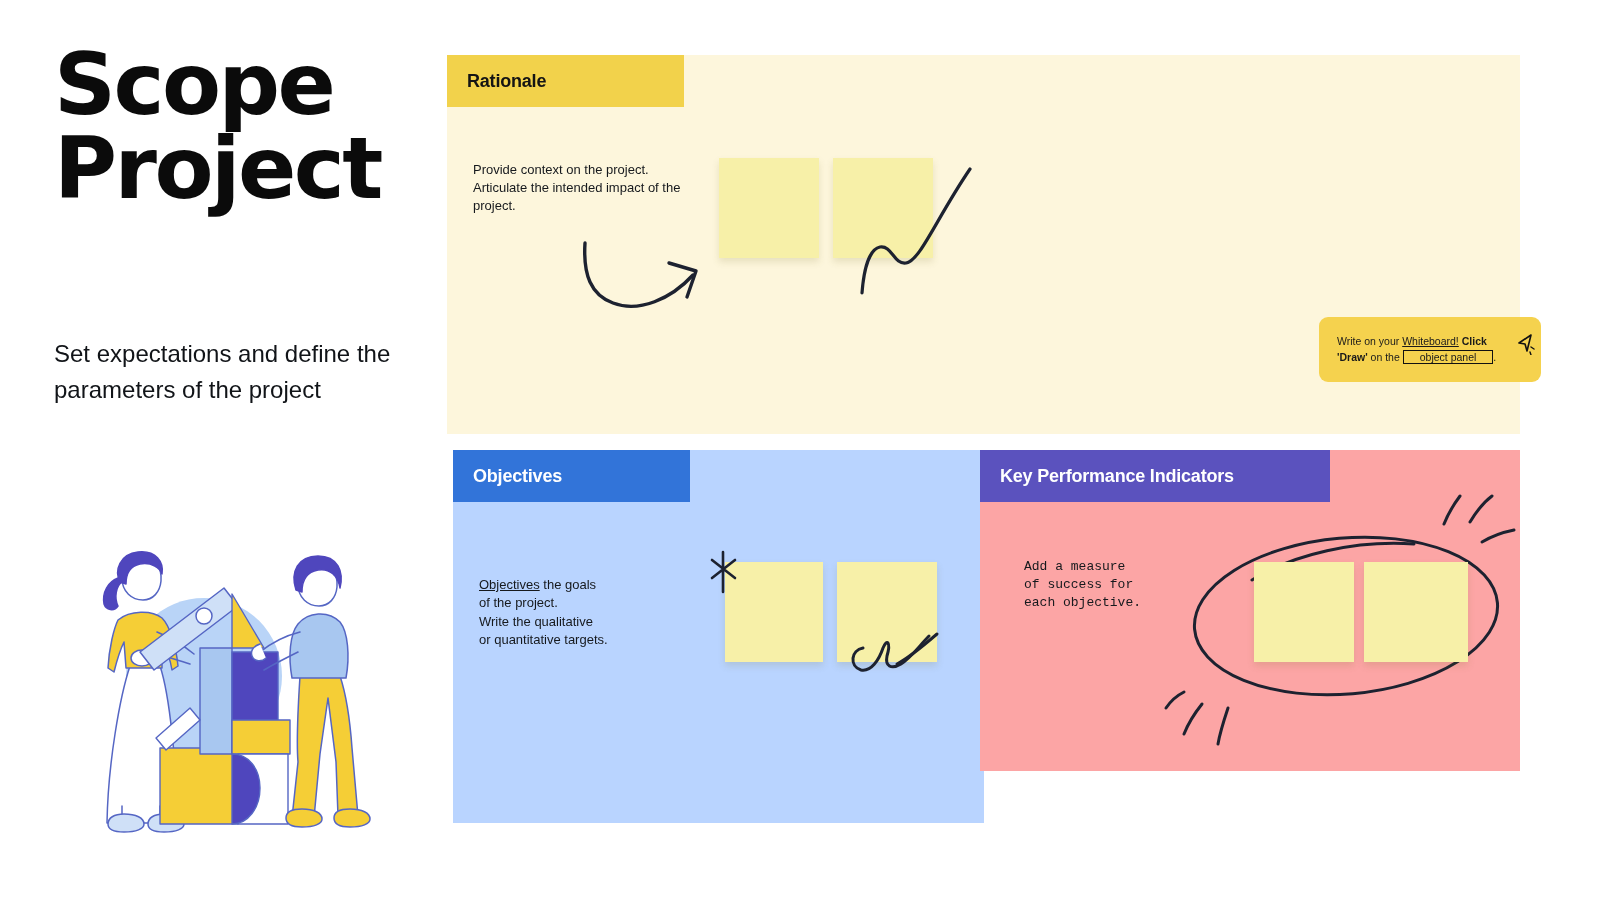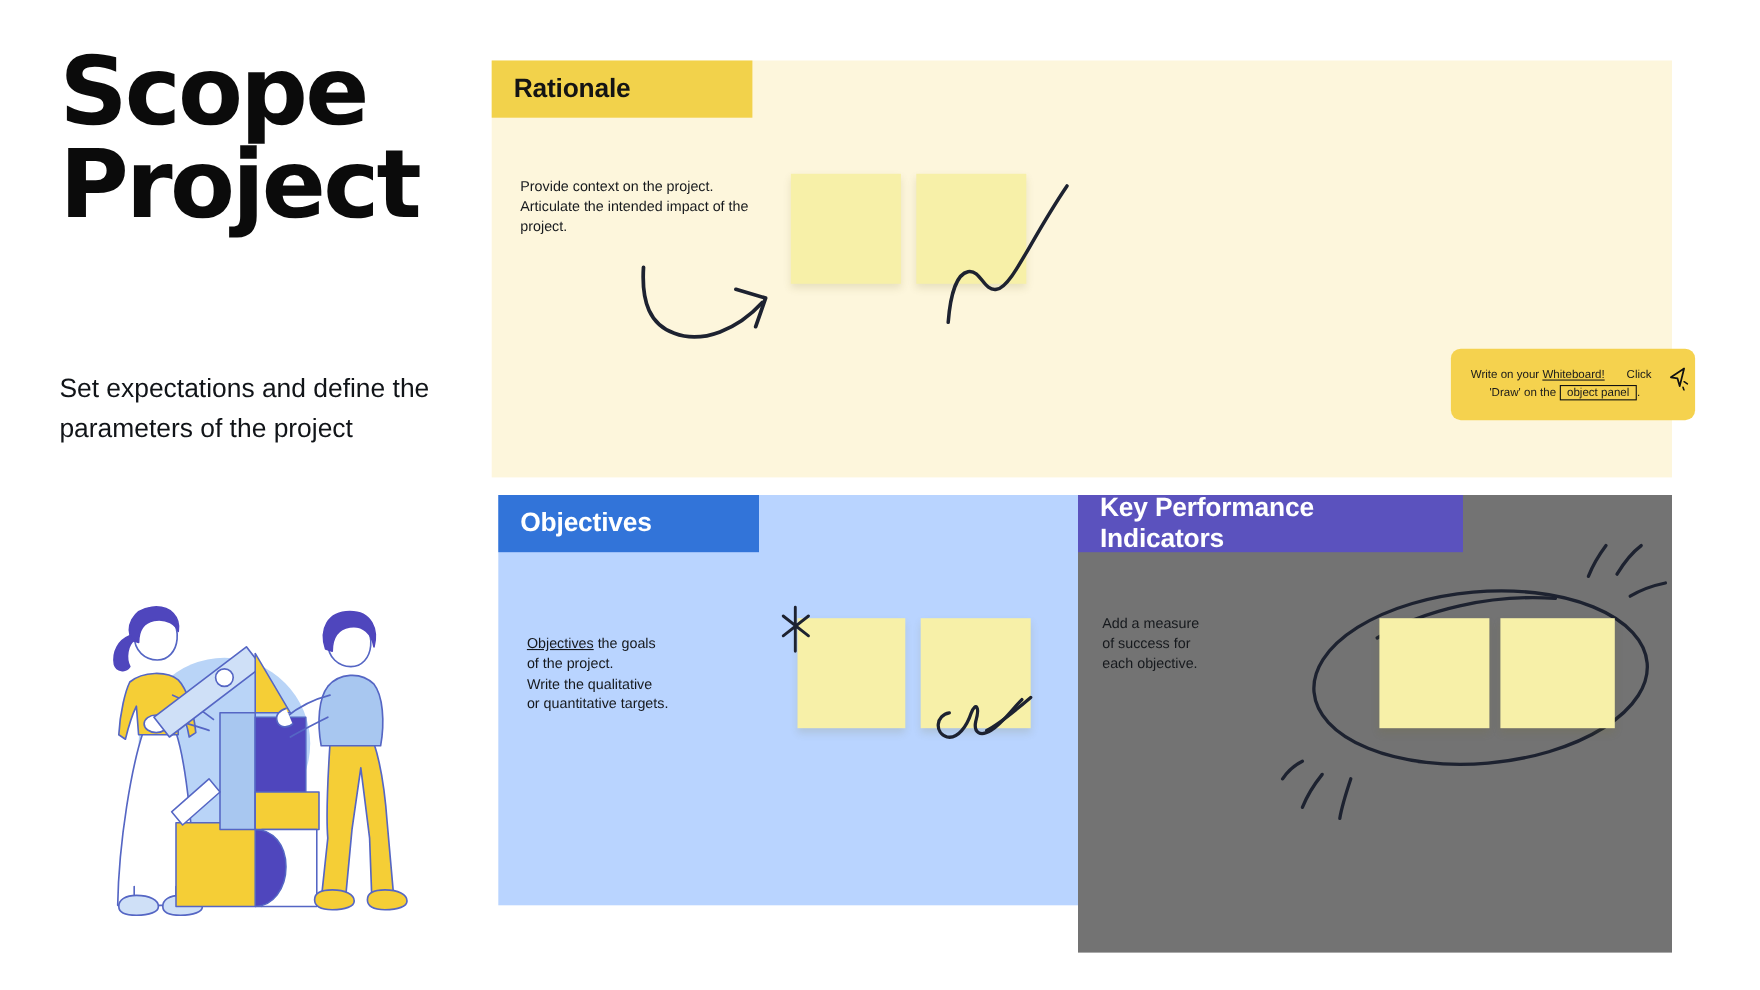--- a/index.html
+++ b/index.html
@@ -26,43 +26,43 @@
   }
   .illustration{position:absolute;left:52px;top:548px;width:330px;height:290px;}
 
   
   .panel{position:absolute;}
   .panel-header{
     position:absolute;left:0;top:0;height:52px;
     display:flex;align-items:center;
     padding:0 20px;box-sizing:border-box;
   }
-  .panel-header .ptitle{font-size:24px;font-weight:700;letter-spacing:-0.2px;}
+  .panel-header .ptitle{font-size:18px;font-weight:700;letter-spacing:-0.2px;}
   .panel-desc{
     position:absolute;font-size:13px;line-height:1.4;color:#16191d;
     white-space:pre-line;
   }
 
   
   #rationale{left:447px;top:55px;width:1073px;height:379px;background:#fdf6dc;}
   #rationale .panel-header{width:237px;background:#f2d24b;}
   #rationale .ptitle{color:#141414;}
   #rationale .panel-desc{left:26px;top:106px;width:220px;}
 
   
   #objectives{left:453px;top:450px;width:531px;height:373px;background:#b9d4ff;}
   #objectives .panel-header{width:237px;background:#3274d9;}
   #objectives .ptitle{color:#ffffff;}
   #objectives .panel-desc{left:26px;top:108px;width:230px;}
 
   
-  #kpi{left:980px;top:450px;width:540px;height:416px;background:#737373;}
+  #kpi{left:980px;top:450px;width:540px;height:321px;background:#fca5a5;}
   #kpi .panel-header{width:350px;background:#5b52be;}
   #kpi .ptitle{color:#ffffff;}
-  #kpi .panel-desc{left:22px;top:108px;width:190px;}
+  #kpi .panel-desc{left:44px;top:108px;width:190px;font-family:Liberation Mono, monospace;}
 
   
   .sticky{
     position:absolute;background:#f7f0a8;
     box-shadow:0 4px 7px rgba(120,110,40,0.16);
   }
 
   
   .doodle{position:absolute;pointer-events:none;overflow:visible;}
 
@@ -71,22 +71,22 @@
     position:absolute;left:1319px;top:317px;width:222px;height:65px;
     background:#f5d24e;border-radius:9px;
     box-sizing:border-box;
     display:flex;align-items:center;
   }
   #draw-tooltip .tip-text{
     font-size:10.5px;line-height:1.45;color:#1a1a1a;
     padding:0 18px;width:100%;box-sizing:border-box;
   }
   .u-underline{text-decoration:underline;margin-top:30px;}
-  .b{font-weight:400;margin-left:17px;}
-  .boxed{border:1.6px solid #111;padding:0 6px;}
+  .b{font-weight:700;}
+  .boxed{border:1.6px solid #111;padding:0 16px;}
   .tip-cursor{position:absolute;right:6px;top:16px;}
 </style>
 </head>
 <body>
 
 <div class="stage">
 
   <div class="left-col">
 
     <div class="page-title">

